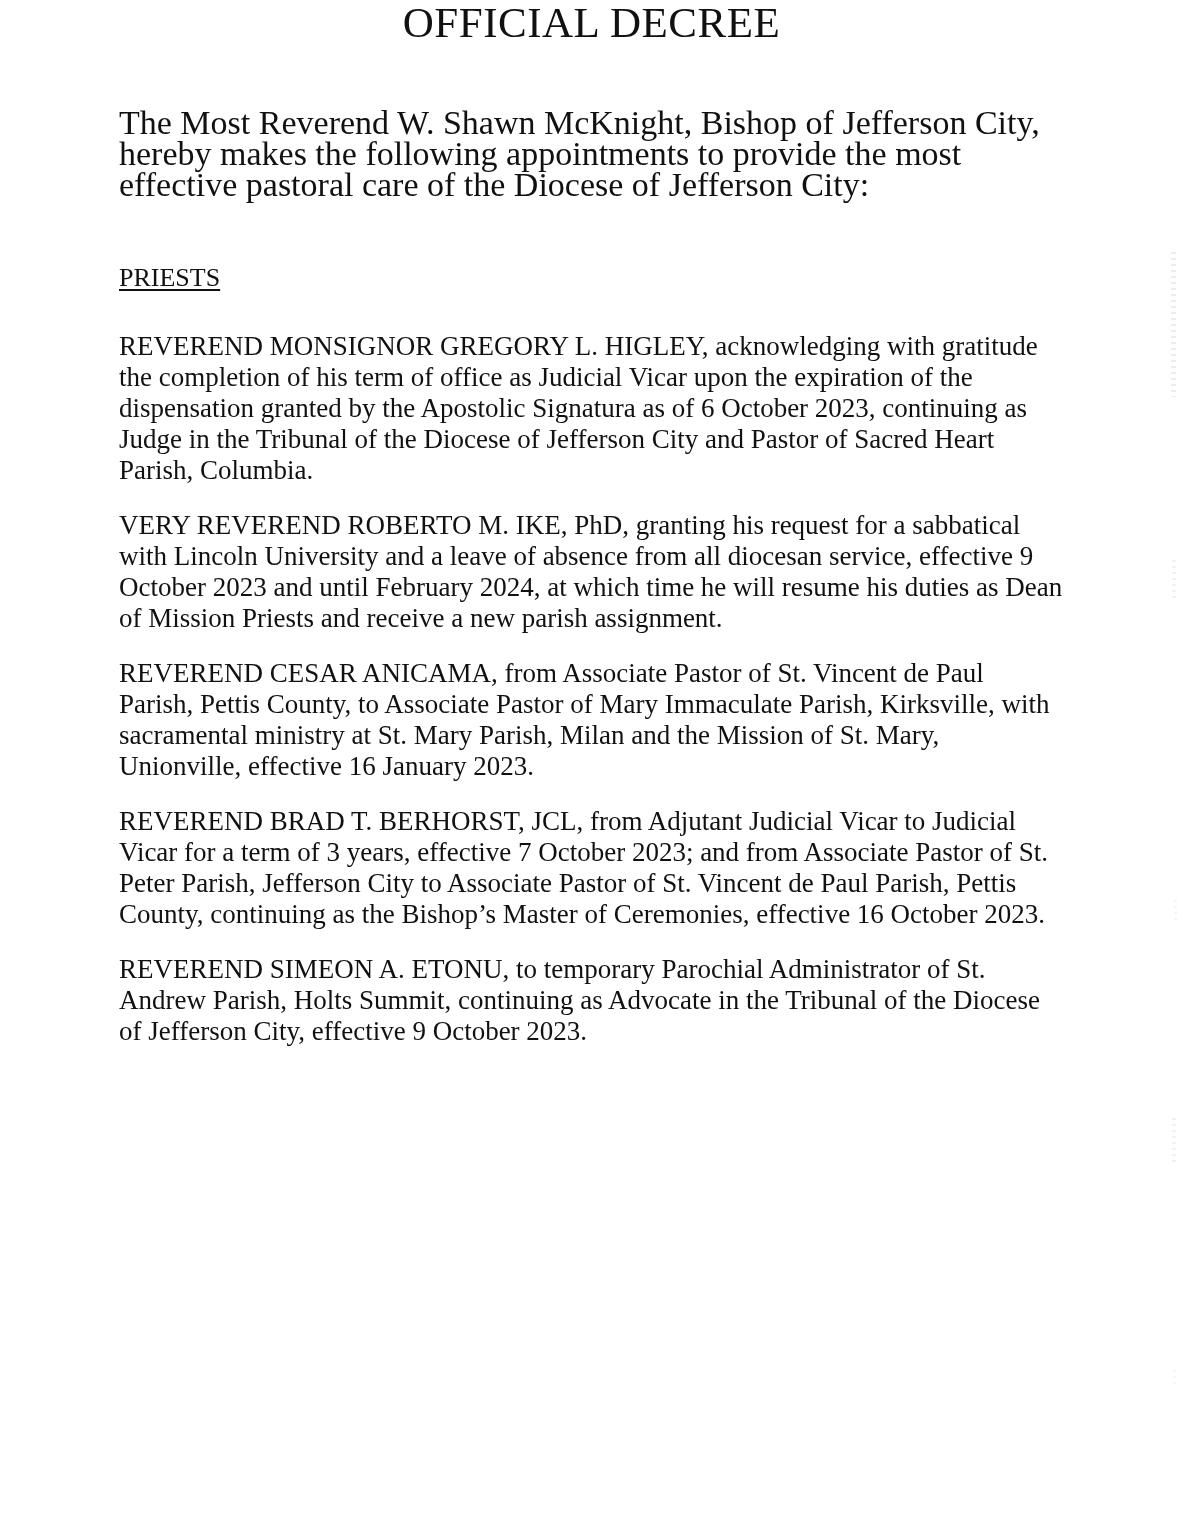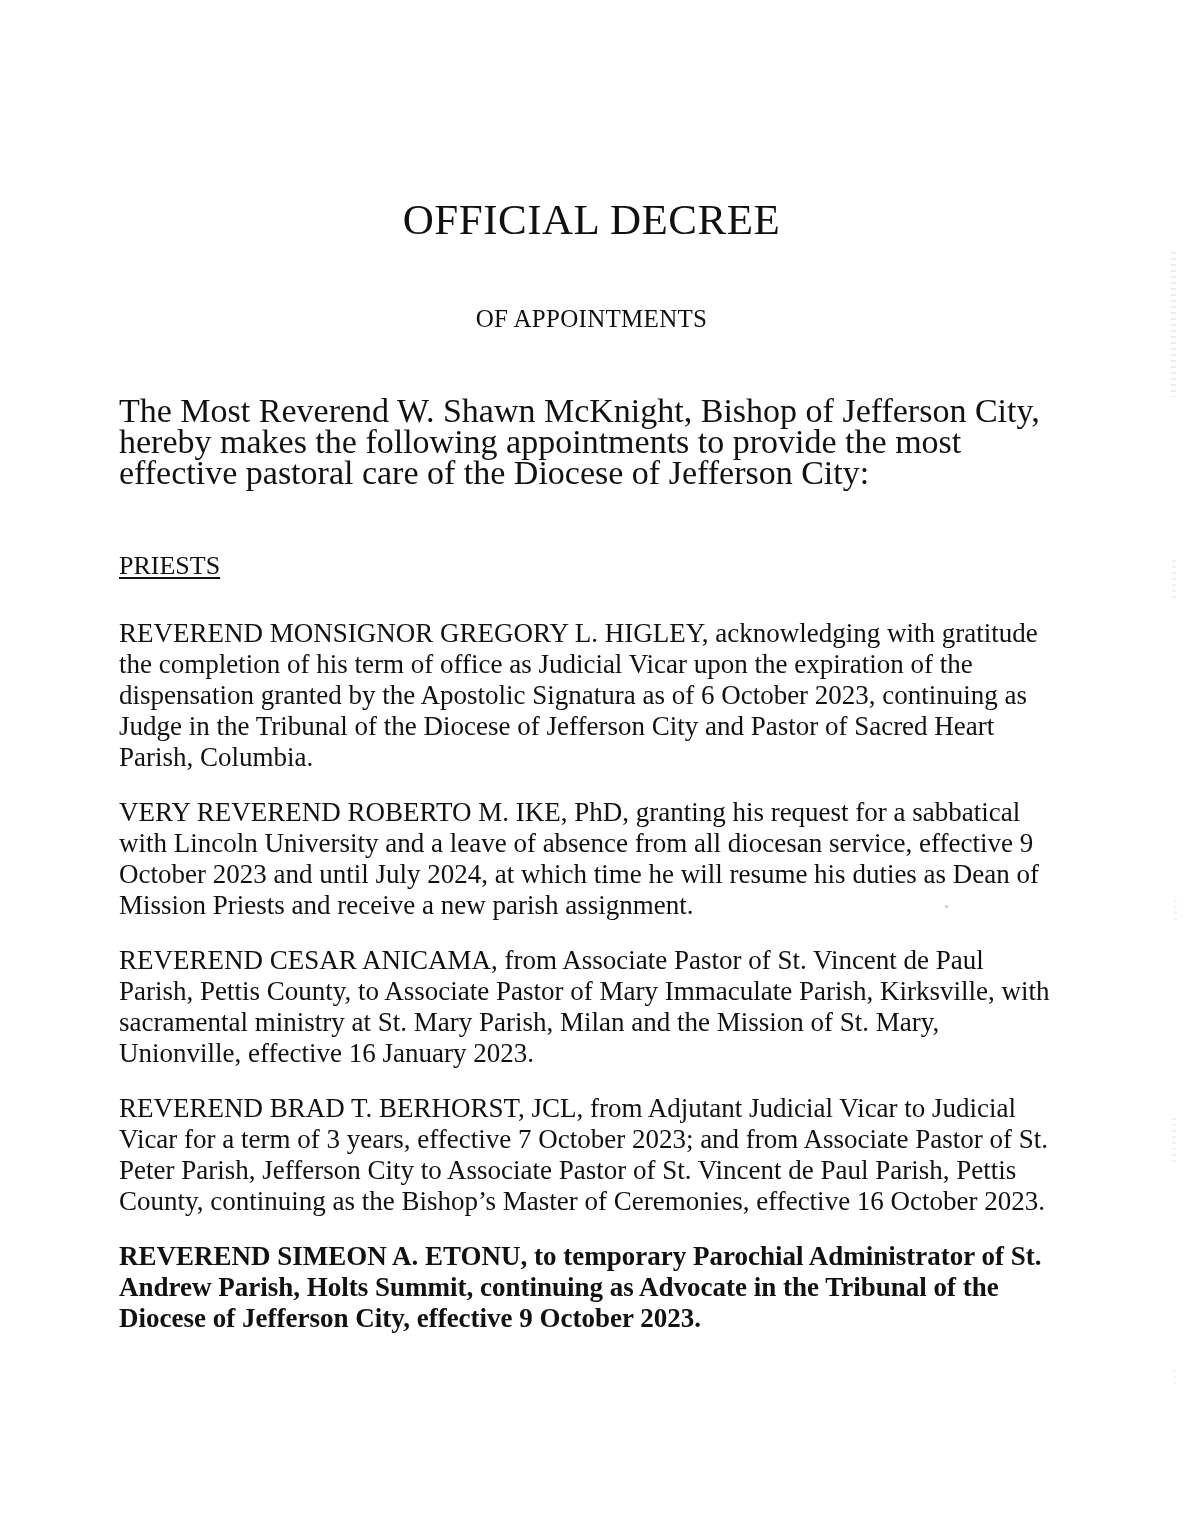--- a/index.html
+++ b/index.html
@@ -48,21 +48,20 @@
     width: 945px;
   }
 
   .doc-title {
     text-align: center;
     font-size: 43px;
     line-height: 1.05;
     letter-spacing: 0.5px;
     font-weight: 400;
     margin: 0;
-    padding-top: 197px;
   }
 
   .doc-subtitle {
     text-align: center;
     font-size: 25px;
     line-height: 1.1;
     letter-spacing: 0.3px;
     font-weight: 400;
     margin: 0;
     padding-top: 63px;
@@ -90,48 +89,47 @@
 
   .entries {
     padding-top: 38px;
   }
   .entry {
     font-size: 27px;
     line-height: 31px;
     margin: 0 0 24px 0;
     text-align: left;
   }
-  .entry:last-child { margin-bottom: 8px; font-weight: bold; }
+  .entry:last-child { margin-bottom: 8px; }
 </style>
 </head>
 <body>
 
 <div class="page">
 
   <div class="scan-artifact a1"></div>
   <div class="scan-artifact a2"></div>
   <div class="scan-artifact a3"></div>
   <div class="scan-artifact a4"></div>
   <div class="scan-artifact a5"></div>
   <div class="scan-artifact dot"></div>
 
   <div class="content">
 
     <h1 class="doc-title">OFFICIAL DECREE</h1>
 
-    <h2 class="doc-subtitle">OF APPOINTMENTS</h2>
 
     <p class="intro">The Most Reverend W. Shawn McKnight, Bishop of Jefferson City, hereby makes the following appointments to provide the most effective pastoral care of the Diocese of Jefferson City:</p>
 
     <h3 class="section-heading">
       <span class="underlined">PRIESTS</span>
     </h3>
 
     <div class="entries">
       <p class="entry">REVEREND MONSIGNOR GREGORY L. HIGLEY, acknowledging with gratitude the completion of his term of office as Judicial Vicar upon the expiration of the dispensation granted by the Apostolic Signatura as of 6 October 2023, continuing as Judge in the Tribunal of the Diocese of Jefferson City and Pastor of Sacred Heart Parish, Columbia.</p>
-      <p class="entry">VERY REVEREND ROBERTO M. IKE, PhD, granting his request for a sabbatical with Lincoln University and a leave of absence from all diocesan service, effective 9 October 2023 and until July 2024, at which time he will resume his duties as Dean of Mission Priests and receive a new parish assignment.</p>
+      <p class="entry">VERY REVEREND ROBERTO M. IKE, PhD, granting his request for a sabbatical with Lincoln University and a leave of absence from all diocesan service, effective 9 October 2023 and until February 2024, at which time he will resume his duties as Dean of Mission Priests and receive a new parish assignment.</p>
       <p class="entry">REVEREND CESAR ANICAMA, from Associate Pastor of St. Vincent de Paul Parish, Pettis County, to Associate Pastor of Mary Immaculate Parish, Kirksville, with sacramental ministry at St. Mary Parish, Milan and the Mission of St. Mary, Unionville, effective 16 January 2023.</p>
       <p class="entry">REVEREND BRAD T. BERHORST, JCL, from Adjutant Judicial Vicar to Judicial Vicar for a term of 3 years, effective 7 October 2023; and from Associate Pastor of St. Peter Parish, Jefferson City to Associate Pastor of St. Vincent de Paul Parish, Pettis County, continuing as the Bishop’s Master of Ceremonies, effective 16 October 2023.</p>
       <p class="entry">REVEREND SIMEON A. ETONU, to temporary Parochial Administrator of St. Andrew Parish, Holts Summit, continuing as Advocate in the Tribunal of the Diocese of Jefferson City, effective 9 October 2023.</p>
     </div>
 
   </div>
 </div>
 
 </body></html>

